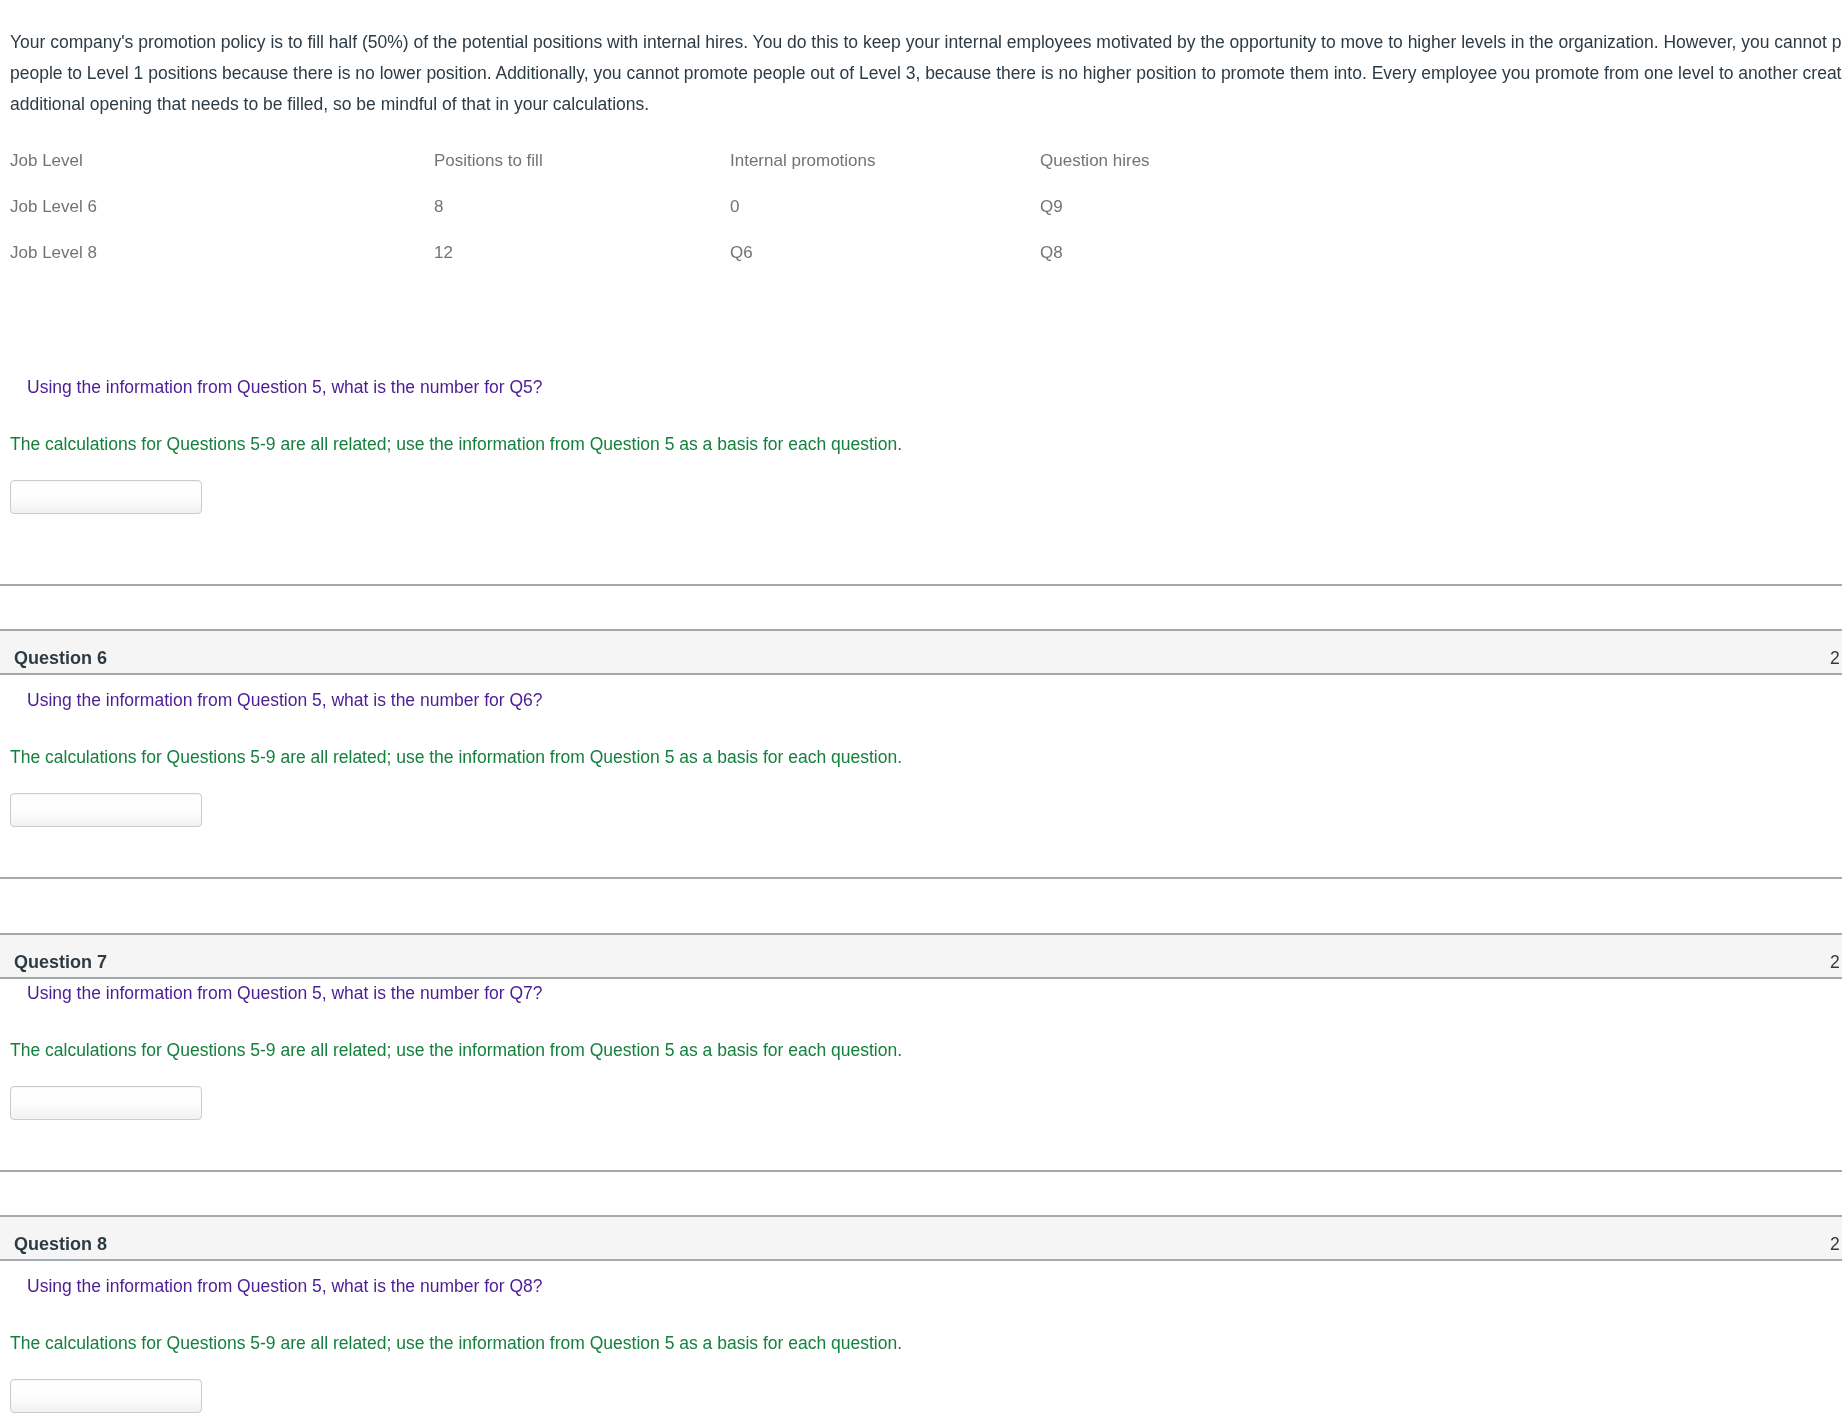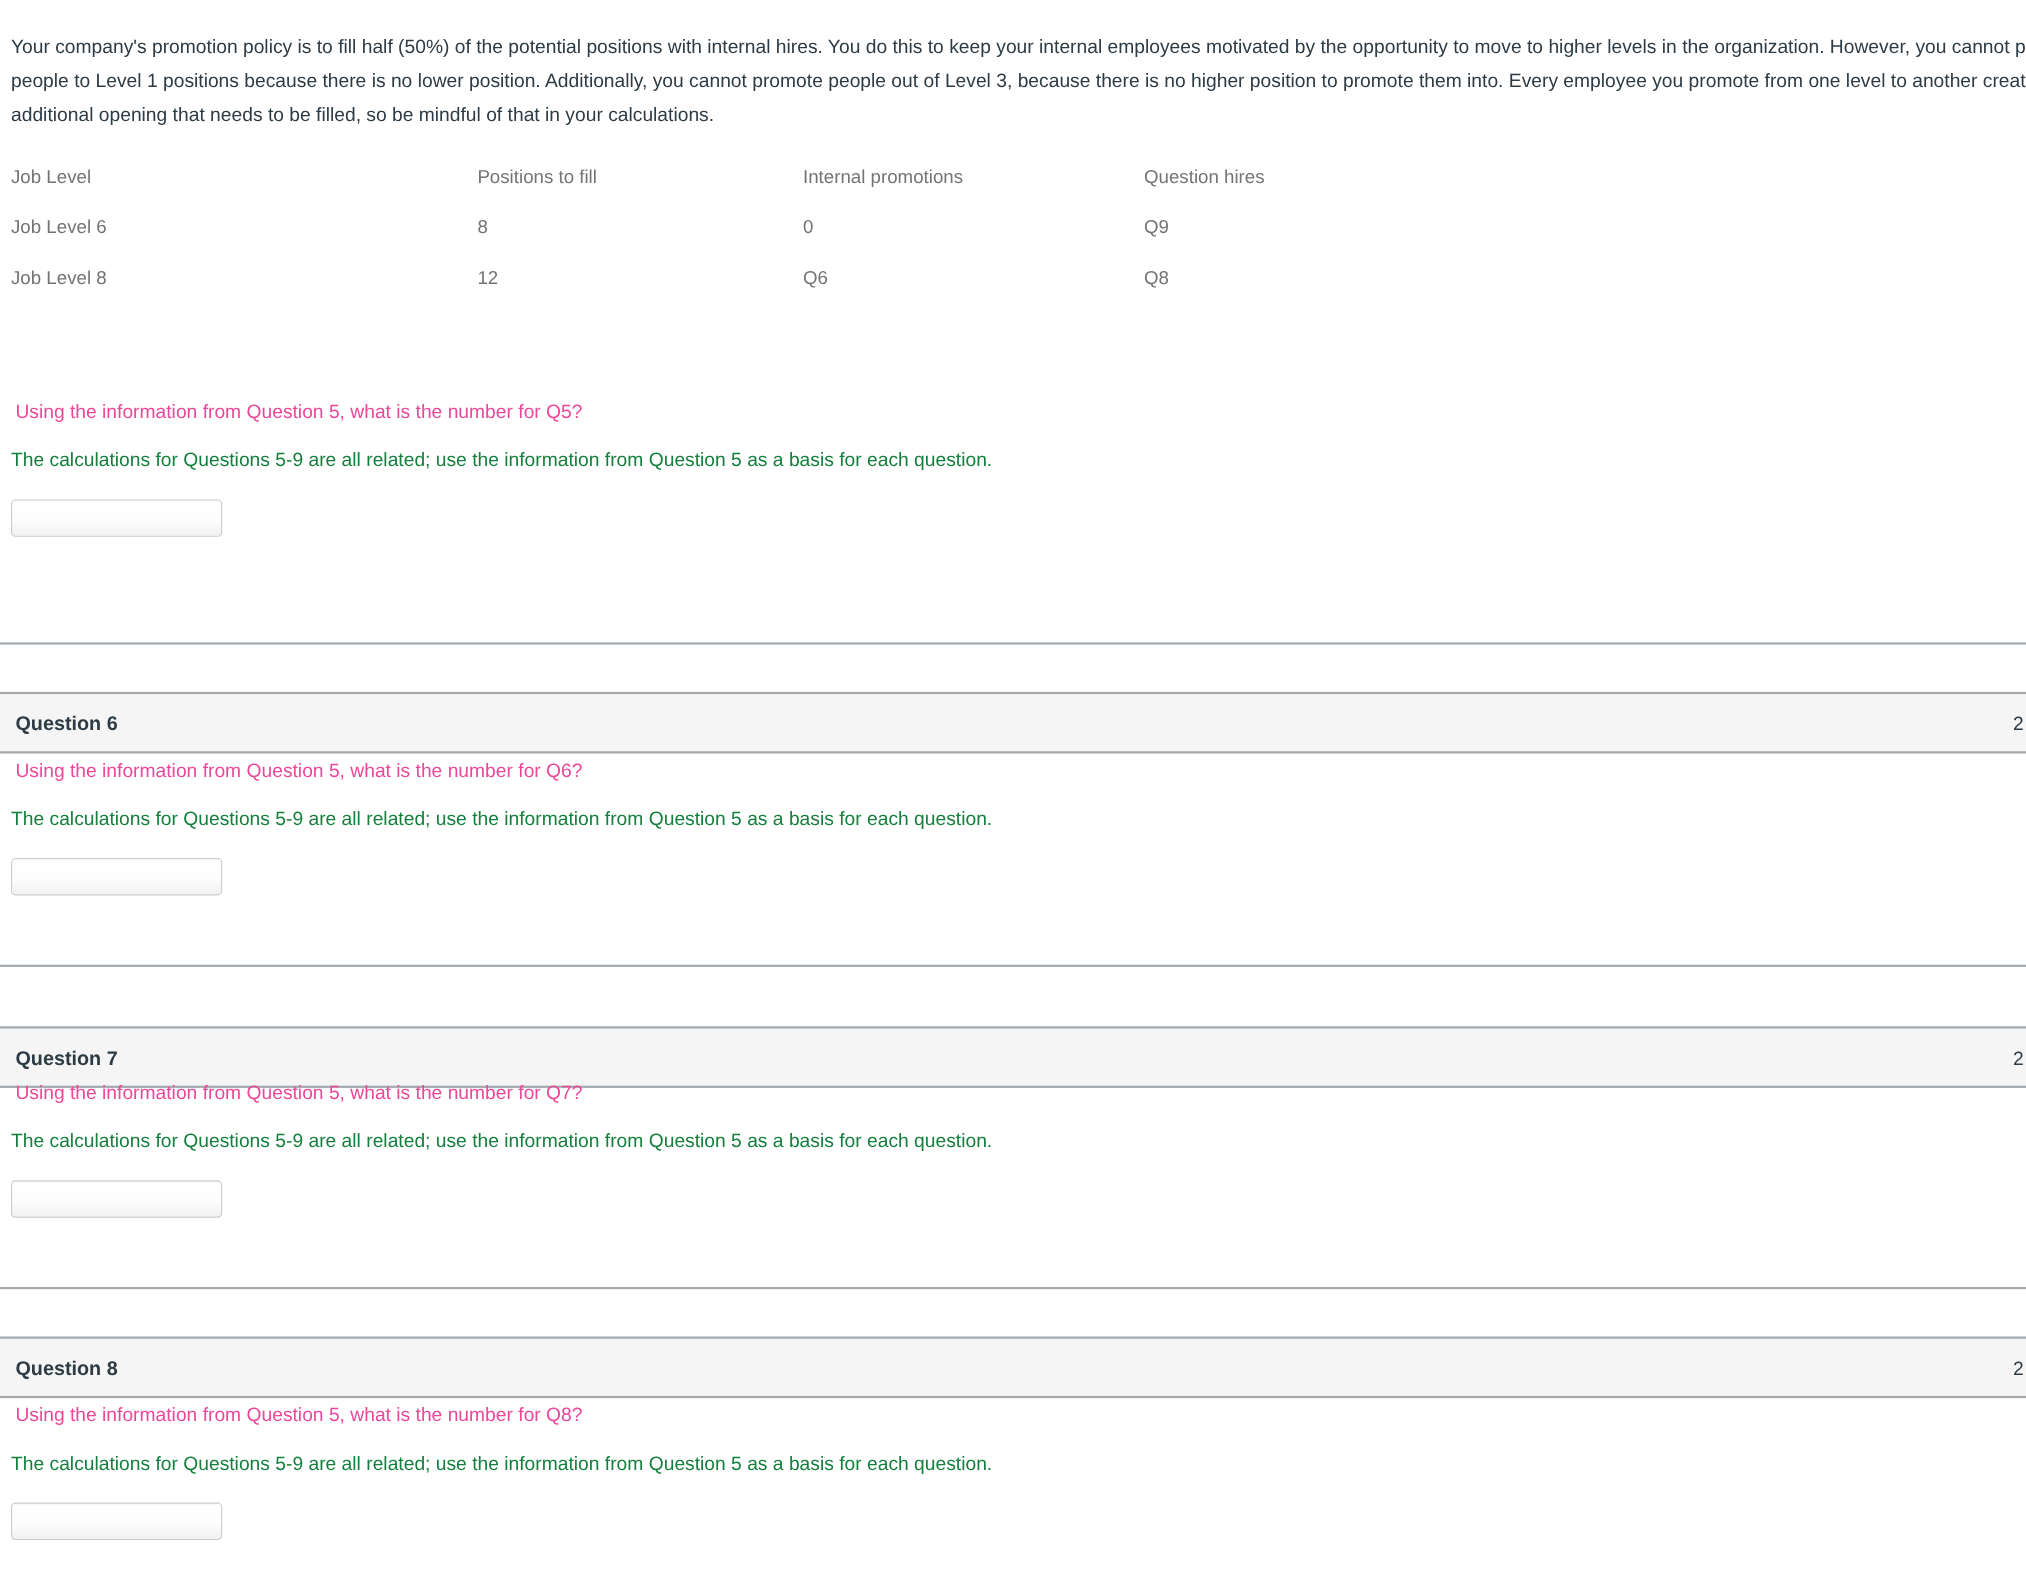--- a/index.html
+++ b/index.html
@@ -49,25 +49,25 @@
     vertical-align: middle;
   }
   .datatable col.c0 { width: 424px; }
   .datatable col.c1 { width: 296px; }
   .datatable col.c2 { width: 310px; }
   .datatable col.c3 { width: 470px; }
 
   
   .q-body { position: absolute; left: 0; width: 1842px; }
   .q-prompt {
-    margin: 4px;
+    margin: 17px;
     padding: 0 0 0 10px;
     font-size: 17.5px;
     line-height: 30px;
-    color: #ec4899;
+    color: #4c1d95;
     white-space: nowrap;
   }
   .q-note {
     margin: 0;
     padding: 10px 0 0 10px;
     font-size: 17.5px;
     line-height: 30px;
     color: #15803d;
     white-space: nowrap;
   }
@@ -92,21 +92,21 @@
     position: absolute;
     left: 0;
     width: 1842px;
     height: 2px;
     background: #a4a9ad;
   }
   .q-header {
     position: absolute;
     left: 0;
     width: 1842px;
-    height: 56px;
+    height: 46px;
     background: #f5f5f5;
     border-top: 2px solid #a4a9ad;
     border-bottom: 2px solid #a4a9ad;
   }
   .q-header .q-title {
     position: absolute;
     left: 14px;
     top: 0;
     line-height: 54px;
     font-size: 18px;

